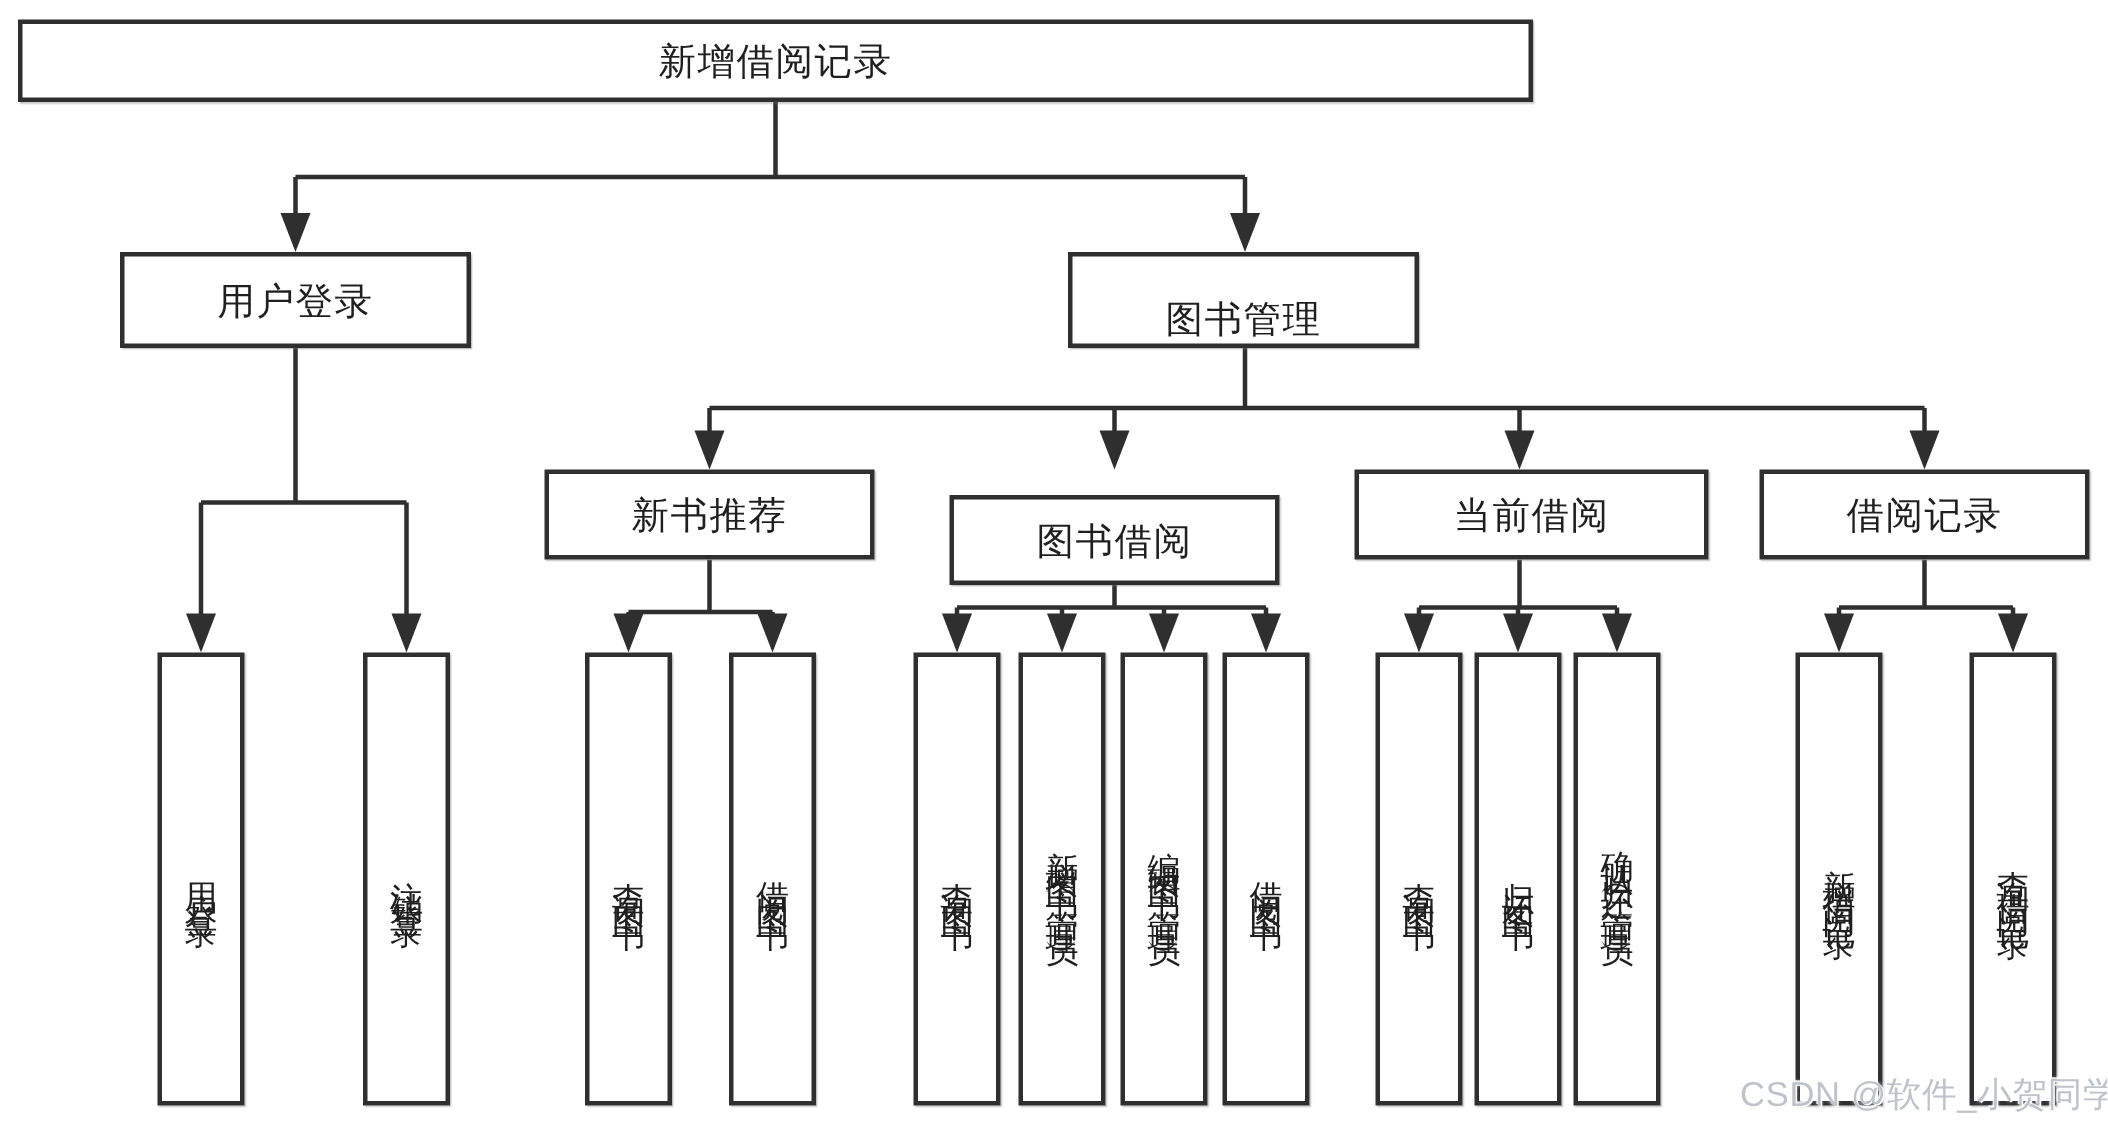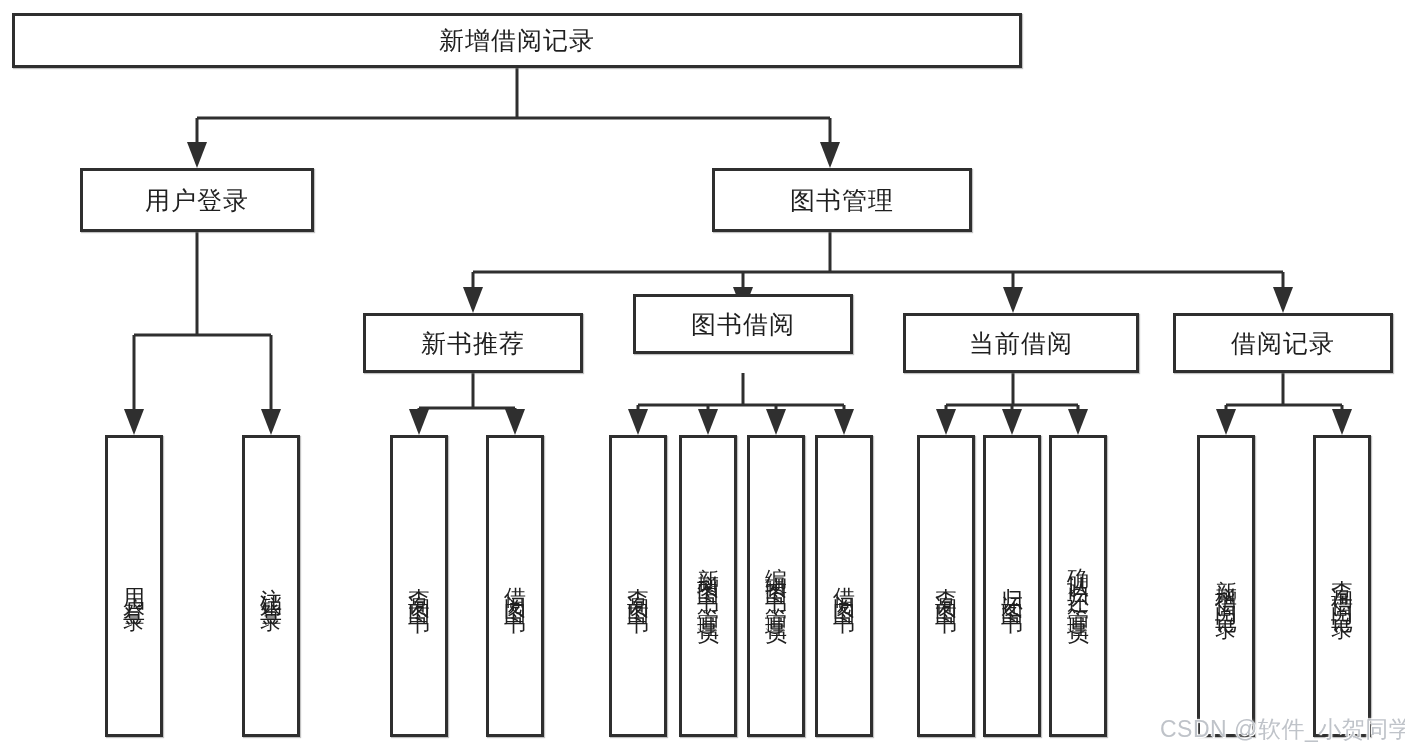--- a/index.html
+++ b/index.html
@@ -105,28 +105,28 @@
     </g>
   </svg>
 
   <div class="box h" style="left:12px;top:13px;width:1010px;height:55px;">
     <span>新增借阅记录</span>
   </div>
 
   <div class="box h" style="left:80px;top:168px;width:234px;height:64px;">
     <span>用户登录</span>
   </div>
-  <div class="box h" style="left:712px;top:168px;width:260px;height:64px;">
+  <div class="box h" style="left:712px;top:168px;width:234px;height:64px;align-items:flex-end;">
     <span>图书管理</span>
   </div>
 
   <div class="box h" style="left:363px;top:313px;width:220px;height:60px;justify-content:center;">
     <span>新书推荐</span>
   </div>
-  <div class="box h" style="left:633px;top:294px;width:220px;height:60px;">
+  <div class="box h" style="left:633px;top:330px;width:220px;height:60px;">
     <span>图书借阅</span>
   </div>
   <div class="box h" style="left:903px;top:313px;width:236px;height:60px;">
     <span>当前借阅</span>
   </div>
   <div class="box h" style="left:1173px;top:313px;width:220px;height:60px;">
     <span>借阅记录</span>
   </div>
 
   <div class="box v" style="left:105px;top:435px;width:58px;height:302px;">

